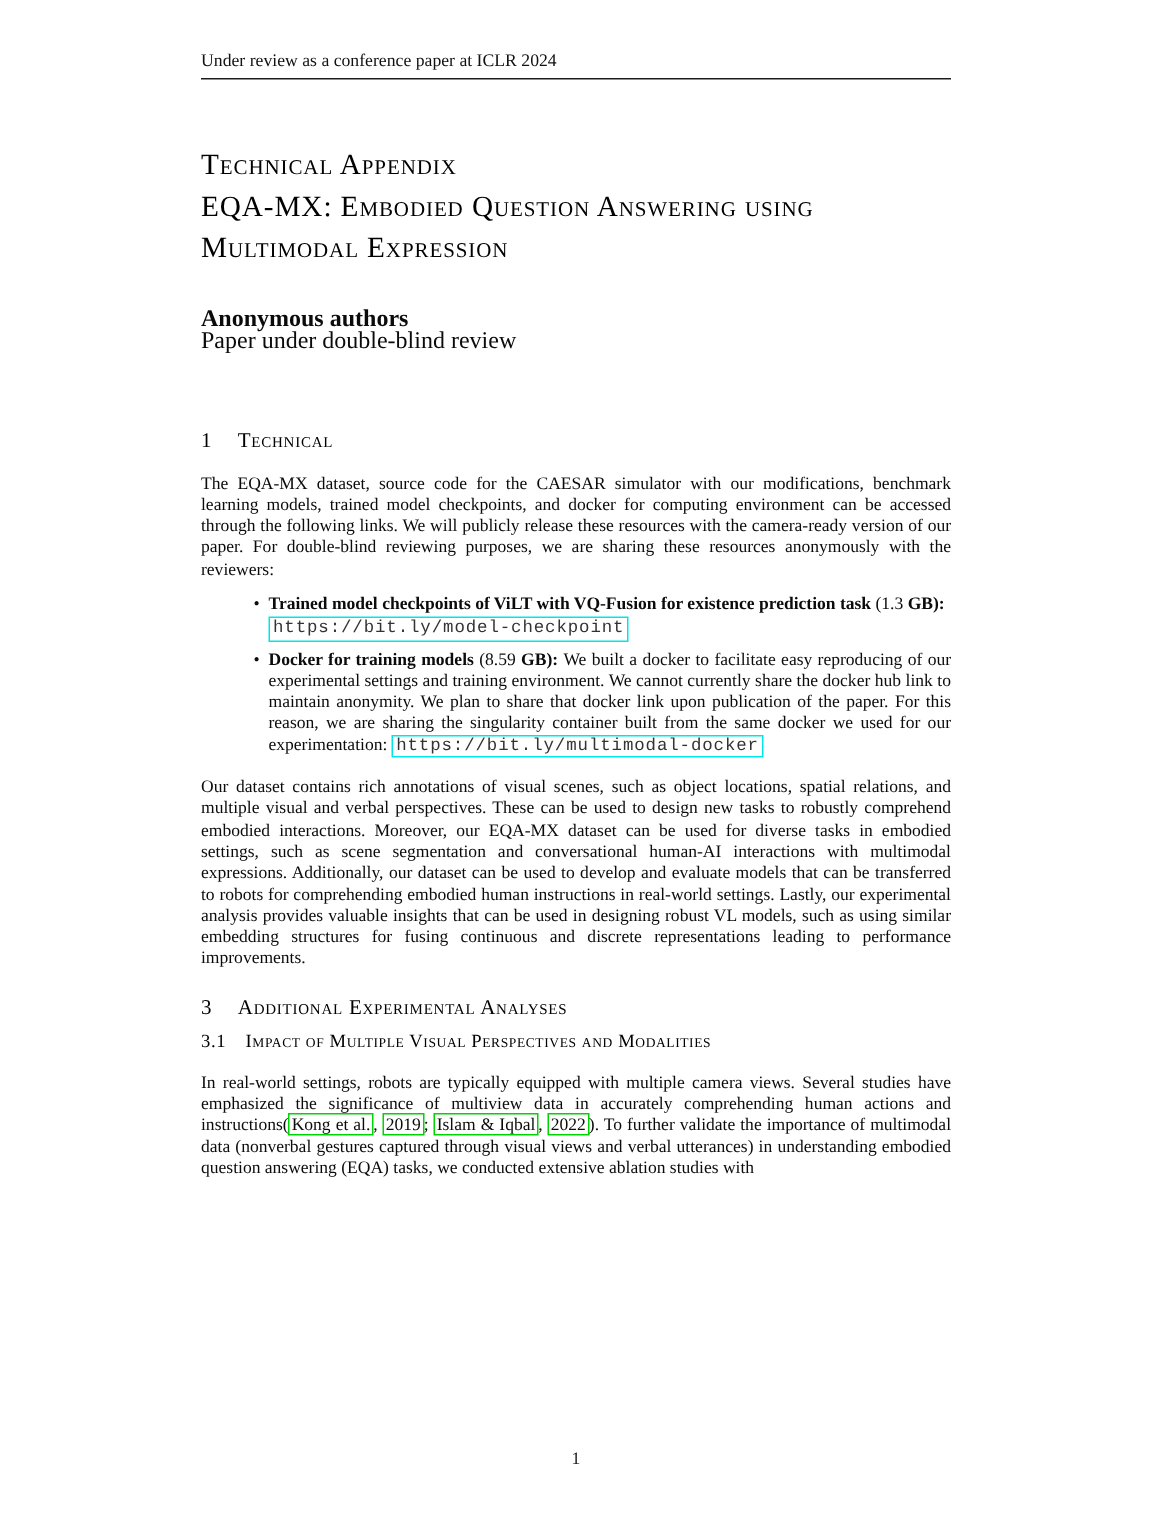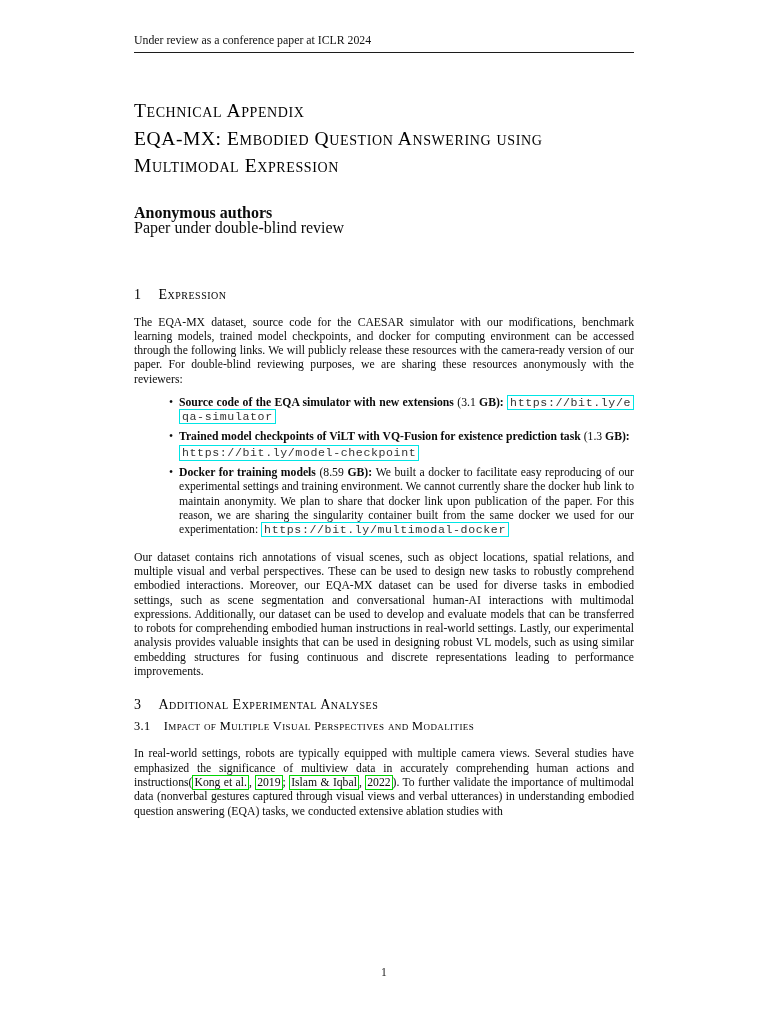--- a/index.html
+++ b/index.html
@@ -89,29 +89,26 @@
       <span class="title-line">EQA-MX: Embodied Question Answering using</span>
       <span class="title-line">Multimodal Expression</span>
     </h1>
 
     <div class="authors">
       <div class="authors-name">Anonymous authors</div>
       <div class="authors-note">Paper under double-blind review</div>
     </div>
 
     <h2 class="section-heading sec-resources">
-      <span class="sec-num">1</span><span class="sec-title">Expression</span>
+      <span class="sec-num">1</span><span class="sec-title">Technical</span>
     </h2>
 
     <p class="body-par">The EQA-MX dataset, source code for the CAESAR simulator with our modifications, benchmark learning models, trained model checkpoints, and docker for computing environment can be accessed through the following links. We will publicly release these resources with the camera-ready version of our paper. For double-blind reviewing purposes, we are sharing these resources anonymously with the reviewers:</p>
 
     <ul class="res-list">
-      <li>
-        <span class="b">Source code of the EQA simulator with new extensions</span><span> (3.1 </span><span class="b">GB): </span><a class="url">https://bit.ly/eqa-simulator</a>
-      </li>
       <li>
         <span class="b">Trained model checkpoints of ViLT with VQ-Fusion for existence prediction task</span><span> (1.3 </span><span class="b">GB):</span><br>
         <a class="url block">https://bit.ly/model-checkpoint</a>
       </li>
       <li>
         <span class="b">Docker for training models</span><span> (8.59 </span><span class="b">GB): </span><span>We built a docker to facilitate easy reproducing of our experimental settings and training environment. We cannot currently share the docker hub link to maintain anonymity. We plan to share that docker link upon publication of the paper. For this reason, we are sharing the singularity container built from the same docker we used for our experimentation: </span><a class="url">https://bit.ly/multimodal-docker</a>
       </li>
     </ul>
 
 

